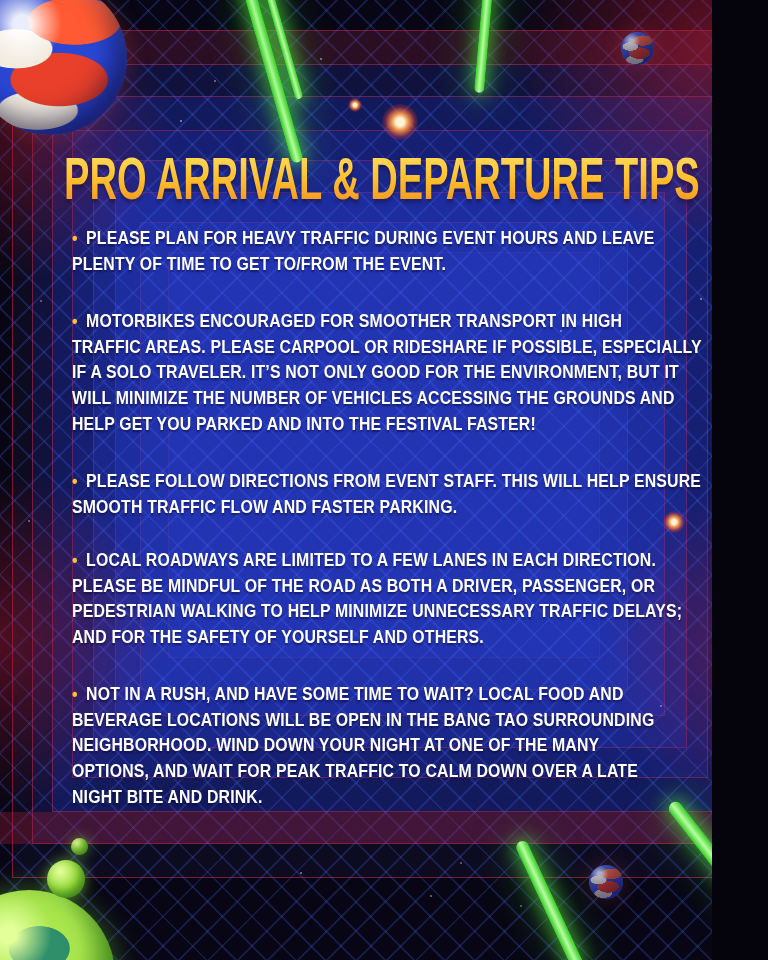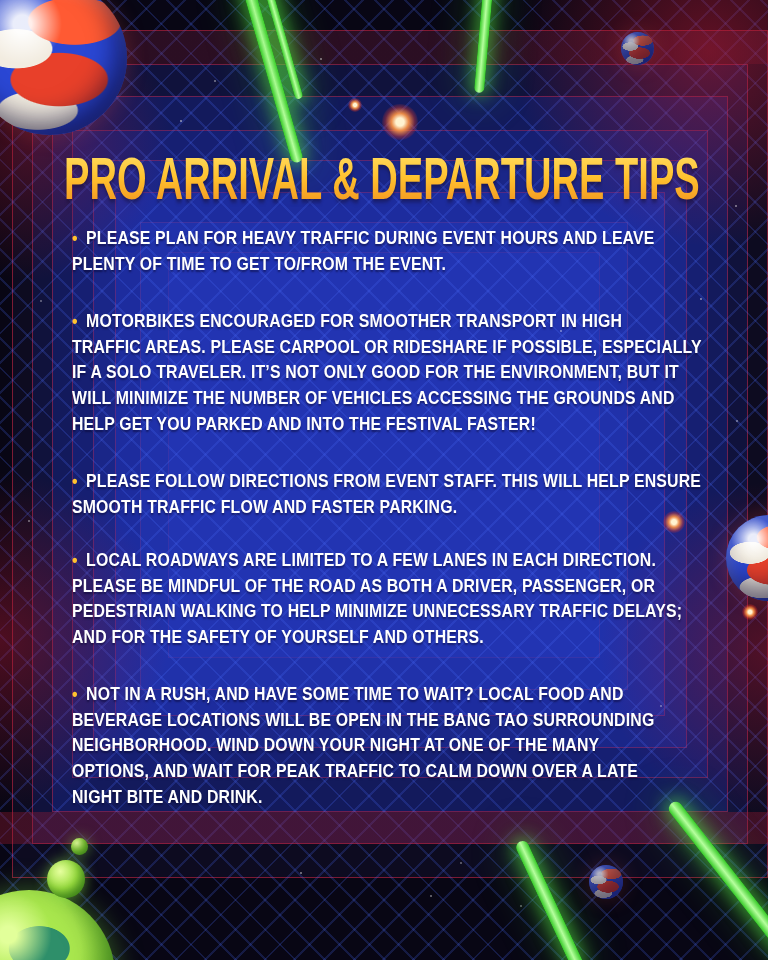--- a/index.html
+++ b/index.html
@@ -1,17 +1,17 @@
 <!DOCTYPE html>
 <html><head>
 <meta charset="utf-8">
 <style>
   html,body{margin:0;padding:0;background:#05040d;}
   .canvas{
-    position:relative;width:768px;height:960px;overflow:hidden;
+    position:relative;width:712px;height:960px;overflow:hidden;
     background:#080614;
     font-family:"Liberation Sans","DejaVu Sans",sans-serif;
   }
   
   .rect{position:absolute;border:1.5px solid rgba(210,38,66,.45);box-sizing:border-box;}
   .r0{left:12px;top:30px;width:756px;height:848px;background:#0d0b20;border-color:rgba(215,40,70,.55);}
   .r1{left:32px;top:64px;width:716px;height:780px;background:#10123c;border-color:rgba(215,40,70,.5);}
   .r2{left:52px;top:96px;width:676px;height:716px;background:#131a5c;border-color:rgba(215,40,70,.46);}
   .r3{left:72px;top:130px;width:636px;height:648px;background:#161f72;border-color:rgba(215,40,70,.4);}
   .r4{left:93px;top:160px;width:594px;height:588px;background:#1a2688;border-color:rgba(215,40,70,.36);}

